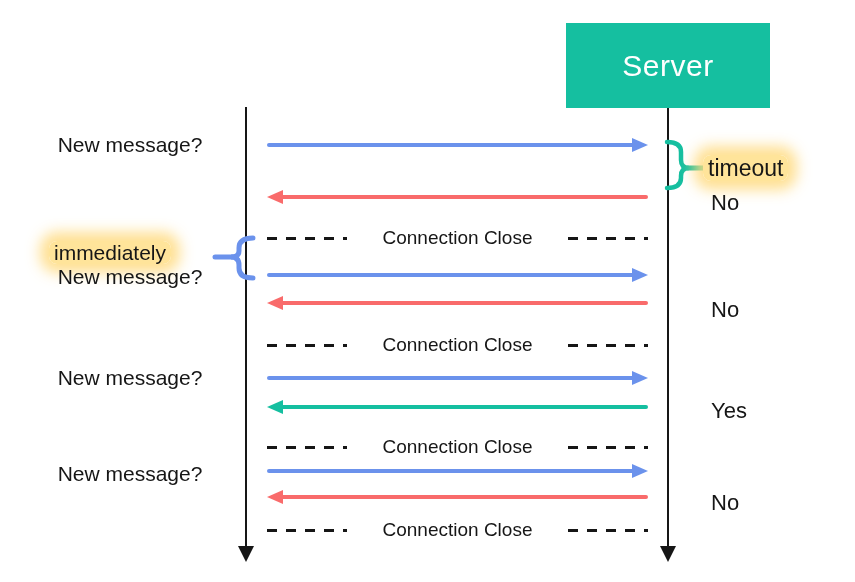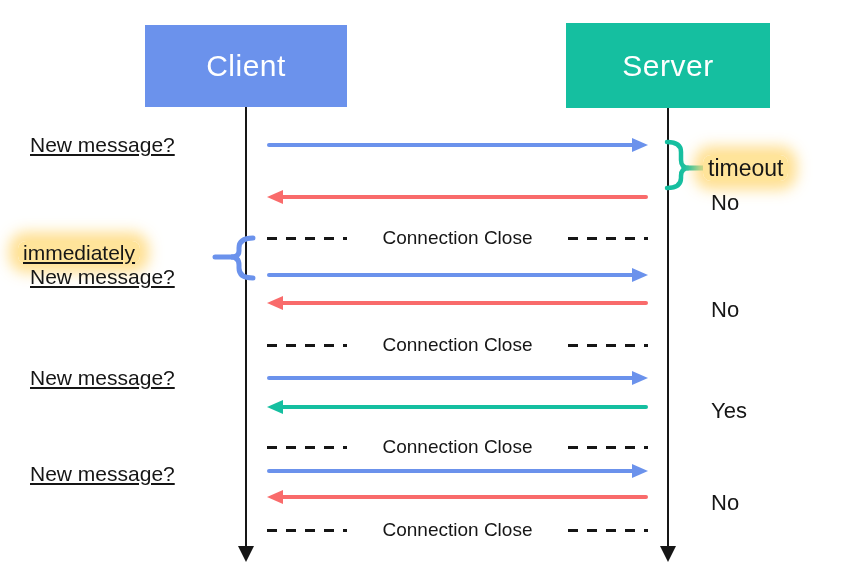--- a/index.html
+++ b/index.html
@@ -19,21 +19,21 @@
   .lifeline-head{
     position:absolute;width:0;height:0;top:546px;
     border-left:8px solid transparent;border-right:8px solid transparent;
     border-top:16px solid #161616;
   }
   .lifeline-head.client{left:238px;}
   .lifeline-head.server{left:660px;}
 
   .msg-label{
     position:absolute;left:30px;width:200px;height:26px;line-height:26px;
-    text-align:left;font-size:21px;text-decoration:underline;
+    text-align:center;font-size:21px;
   }
   .side-label{
     position:absolute;left:711px;height:26px;line-height:26px;font-size:22px;
   }
   .hl{
     background:#ffe49a;border-radius:8px;padding:0 5px;
     box-shadow:0 0 14px 9px rgba(255,219,128,0.85);
   }
   .annot{position:absolute;height:26px;line-height:26px;font-size:23px;}
 
@@ -60,23 +60,20 @@
   .close-row .close-text{
     flex:1;text-align:center;font-size:19px;line-height:26px;
   }
   .brace{position:absolute;}
 </style>
 </head>
 <body>
 
 <div class="stage">
 
-  <div class="actor client">
-    <span>Client</span>
-  </div>
   <div class="actor server">
     <span>Server</span>
   </div>
 
   <div class="lifeline client"></div>
   <div class="lifeline server"></div>
   <div class="lifeline-head client"></div>
   <div class="lifeline-head server"></div>
 
   <div class="msg-label" style="top:132px;">New message?</div>
@@ -102,21 +99,21 @@
   <div class="close-row" style="top:225px;">
     <div class="dash"></div>
     <div class="close-text">Connection Close</div>
     <div class="dash"></div>
   </div>
 
   <svg class="brace" style="left:205px;top:228px;" width="55" height="60" viewBox="0 0 55 60">
     <path d="M 48 10 Q 34 10 34 20 L 34 23 Q 34 29 26 29 Q 34 29 34 37 L 34 40 Q 34 50 48 50" fill="none" stroke="#6b92ec" stroke-width="5" stroke-linecap="round"></path>
     <path d="M 28 29 L 10 29" fill="none" stroke="#6b92ec" stroke-width="5" stroke-linecap="round"></path>
   </svg>
-  <div class="msg-label" style="top:240px;left:18px;">
+  <div class="msg-label" style="top:240px;left:10px;">
     <span class="hl">immediately</span>
   </div>
 
   <div class="msg-label" style="top:264px;">New message?</div>
   <div class="arrow right blue" style="top:268px;">
     <div class="shaft"></div>
     <div class="head"></div>
   </div>
   <div class="arrow left red" style="top:296px;">
     <div class="shaft"></div>

